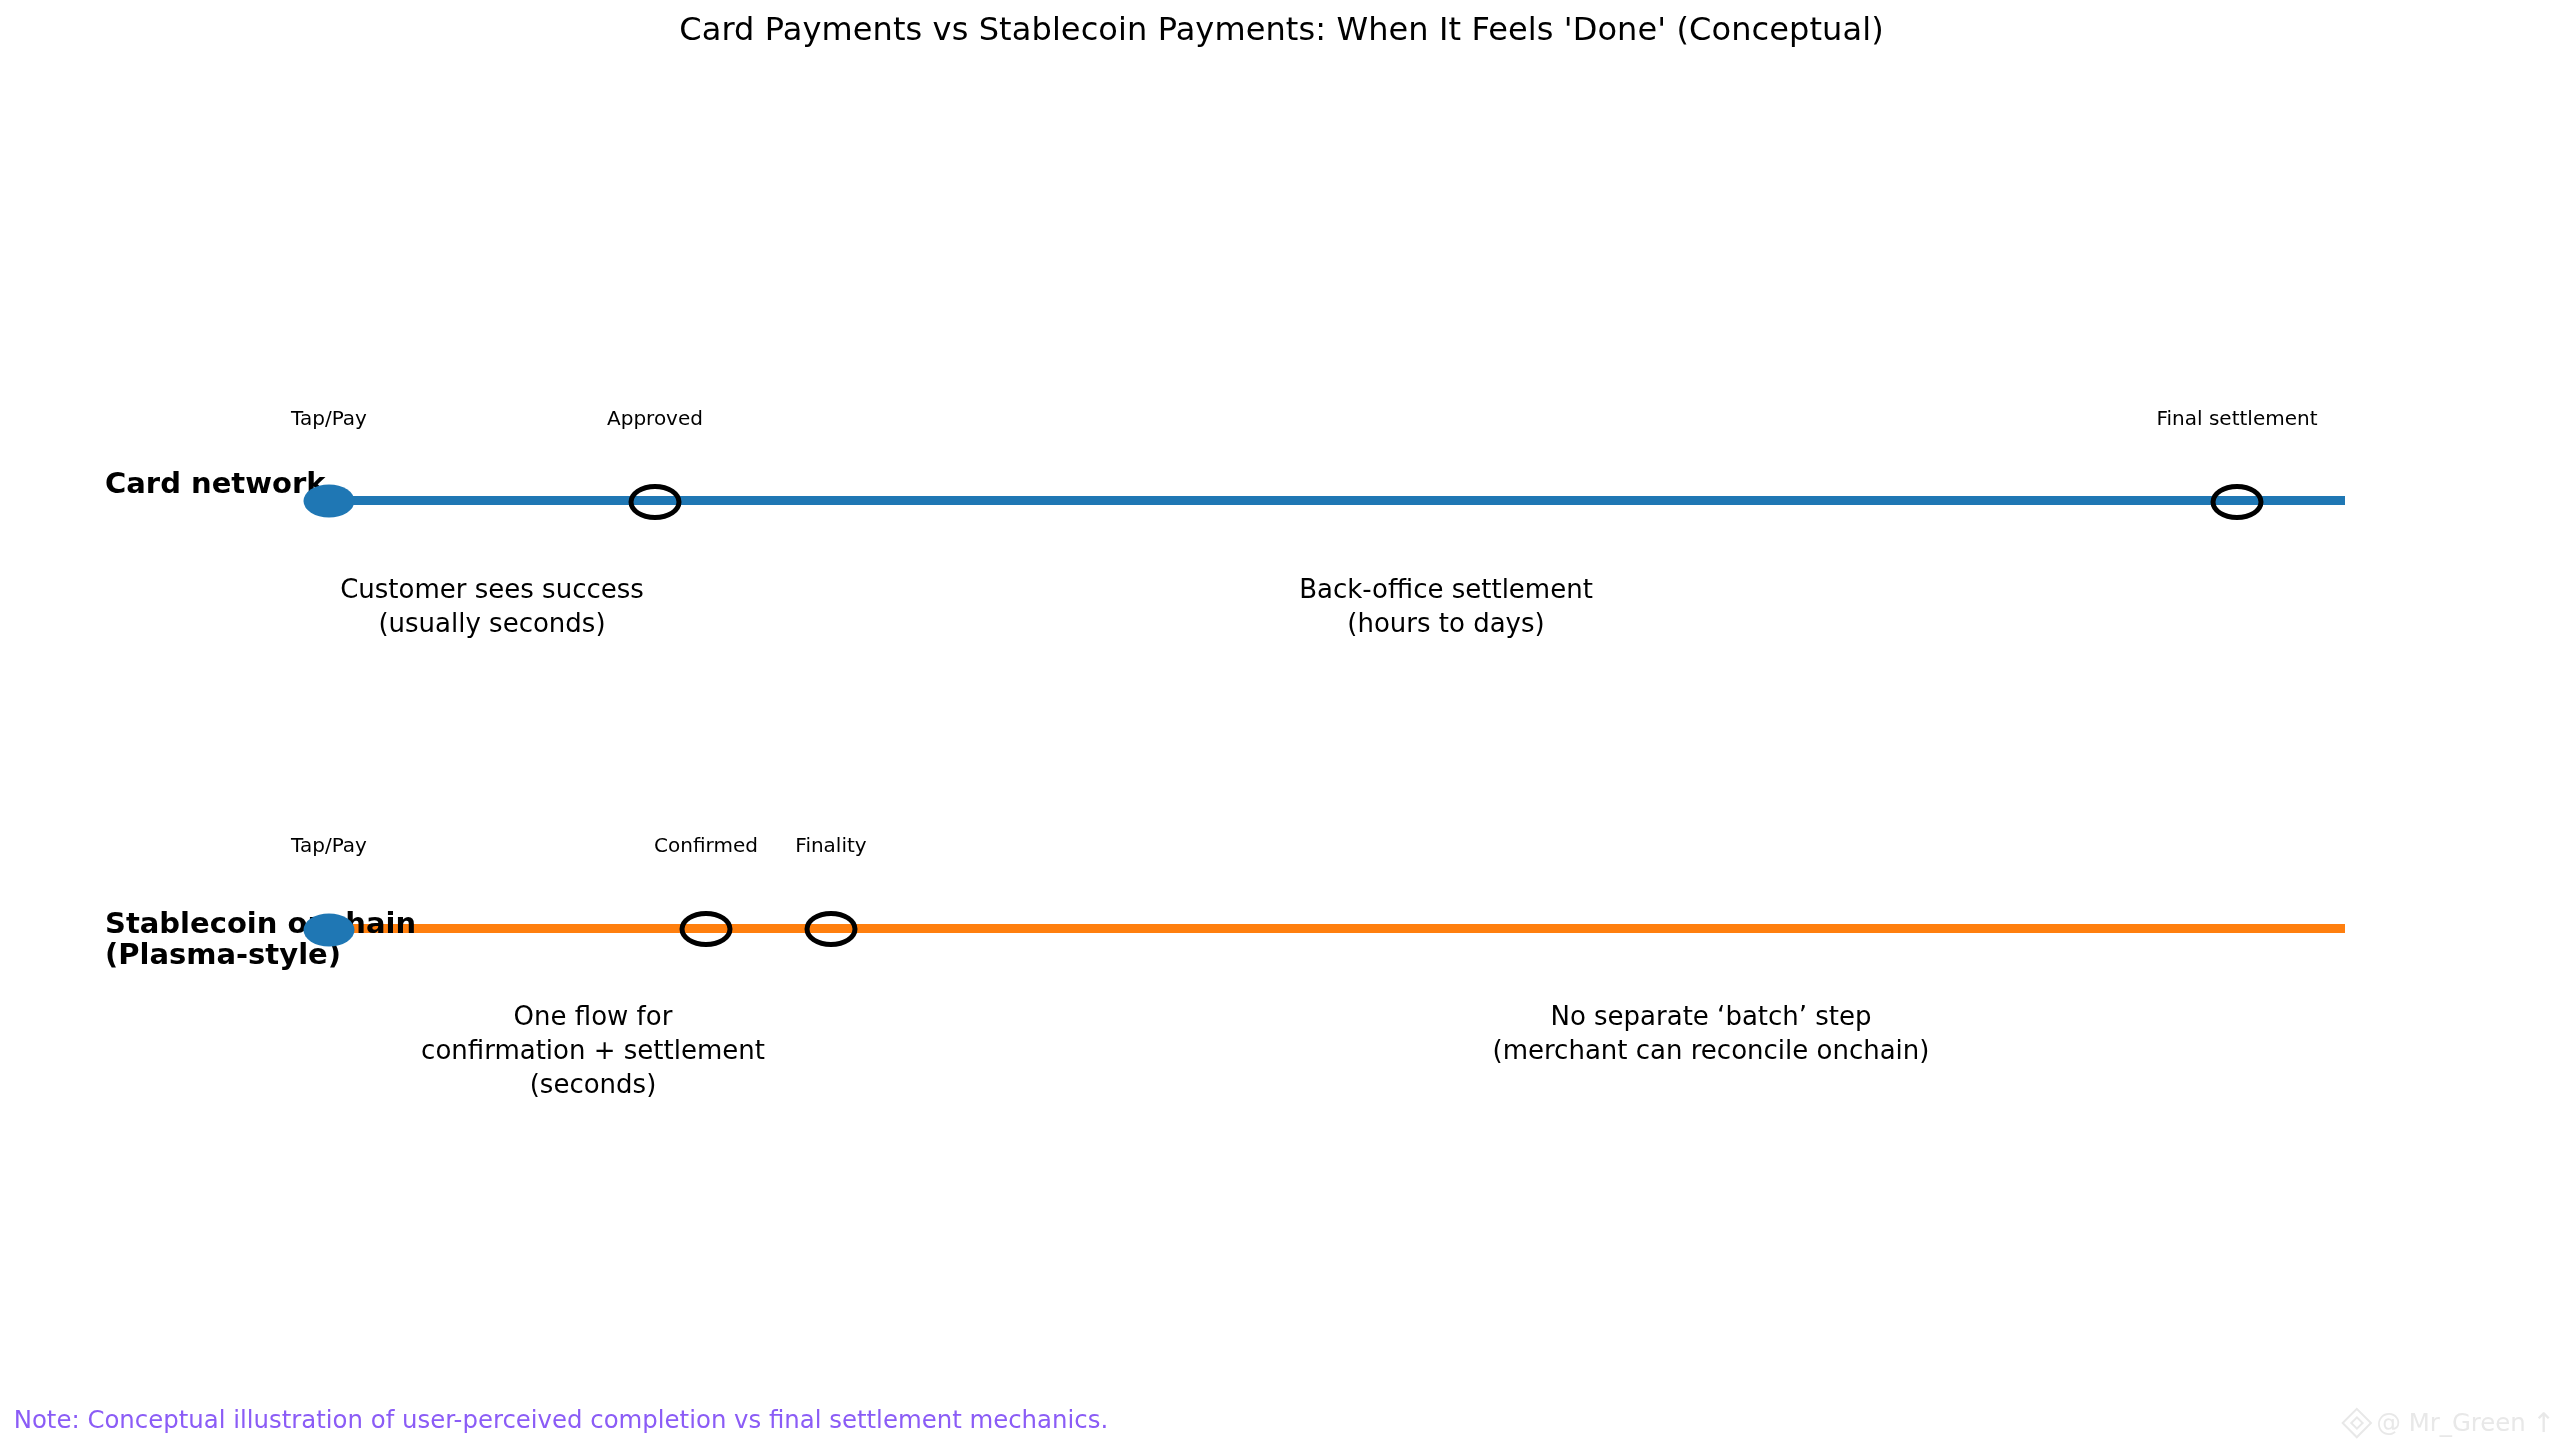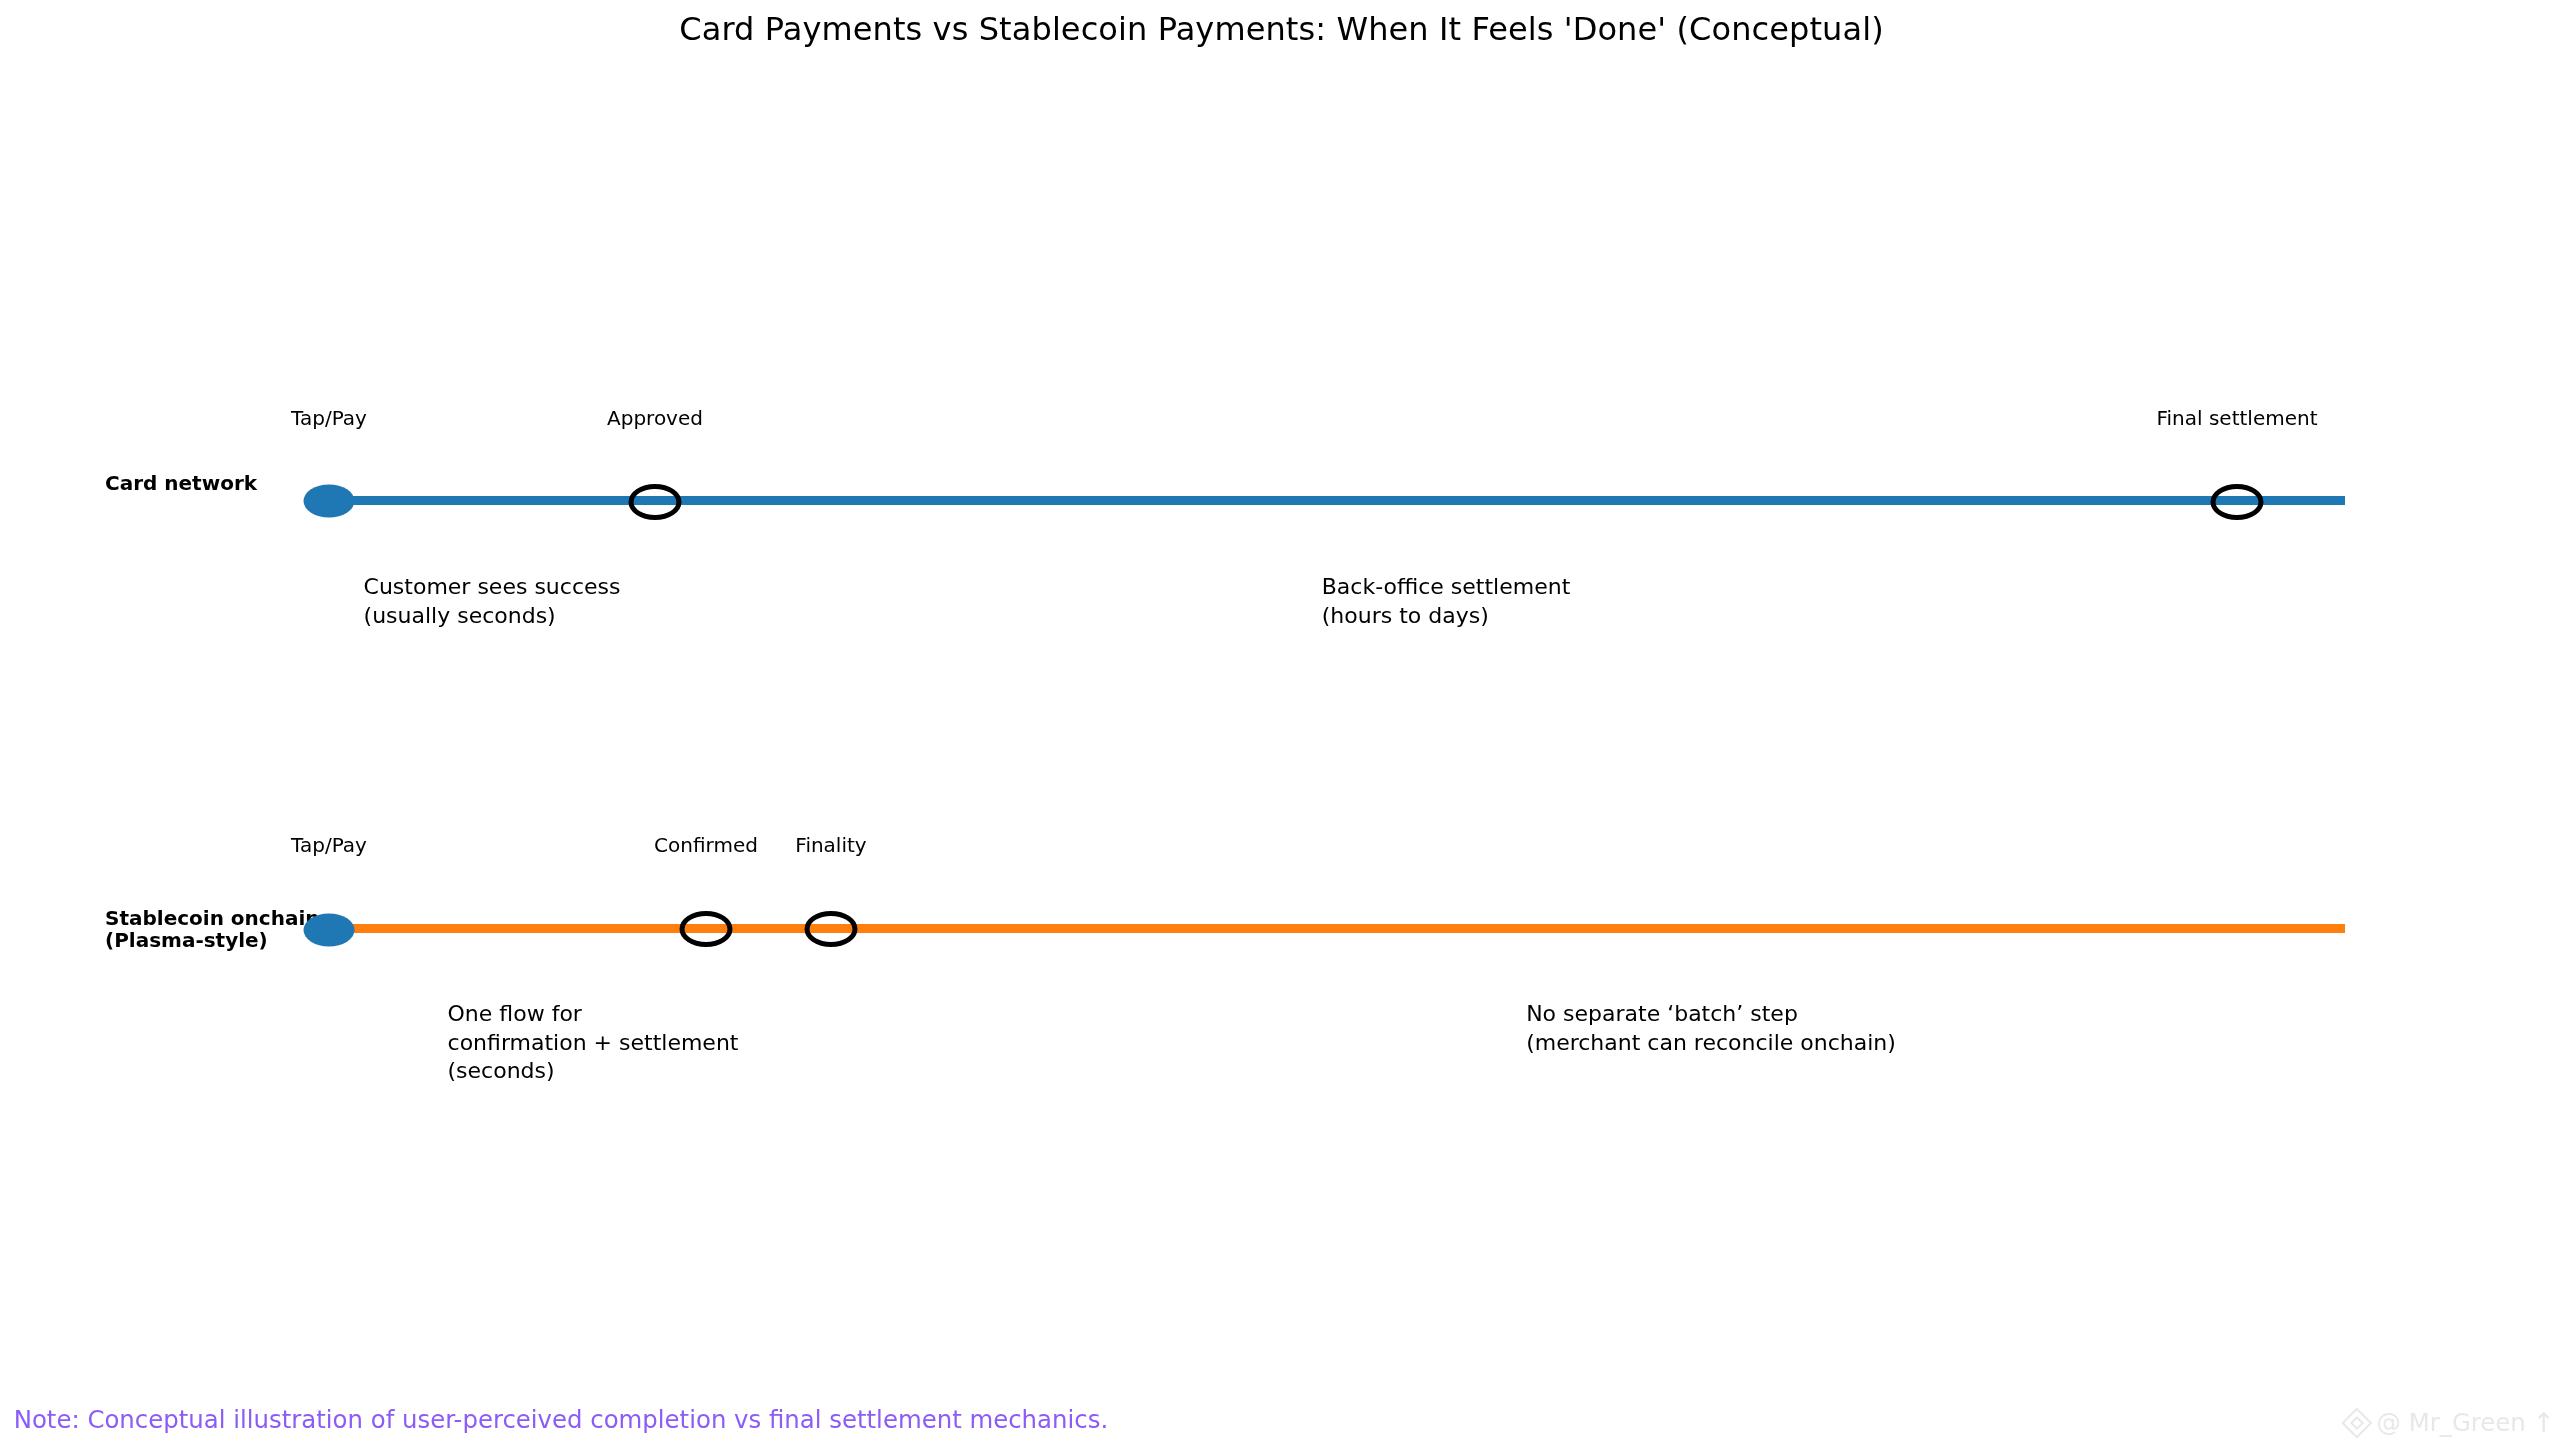--- a/index.html
+++ b/index.html
@@ -39,21 +39,21 @@
     position: absolute;
     height: 8.8px;
     border-radius: 0;
   }
   .rail-card   { background: #1f77b4; }
   .rail-chain  { background: #ff7f0e; }
 
   
   .row-label {
     position: absolute;
-    font-size: 20px;
+    font-size: 29px;
     font-weight: bold;
     color: #000000;
     line-height: 1.08;
     white-space: pre;
     text-align: left;
   }
 
   
   .marker {
     position: absolute;
@@ -83,23 +83,24 @@
     font-size: 20px;
     color: #000000;
     white-space: nowrap;
     text-align: center;
   }
 
   
   .annotation {
     position: absolute;
     transform: translateX(-50%);
-    font-size: 22px;
+    font-size: 26px;
     color: #000000;
     line-height: 1.30;
+    text-align: center;
     white-space: pre-line;
   }
 
   
   .footer-note {
     position: absolute;
     left: 13.7px;
     top: 1405px;
     font-size: 24.4px;
     color: #8b5cf6;

